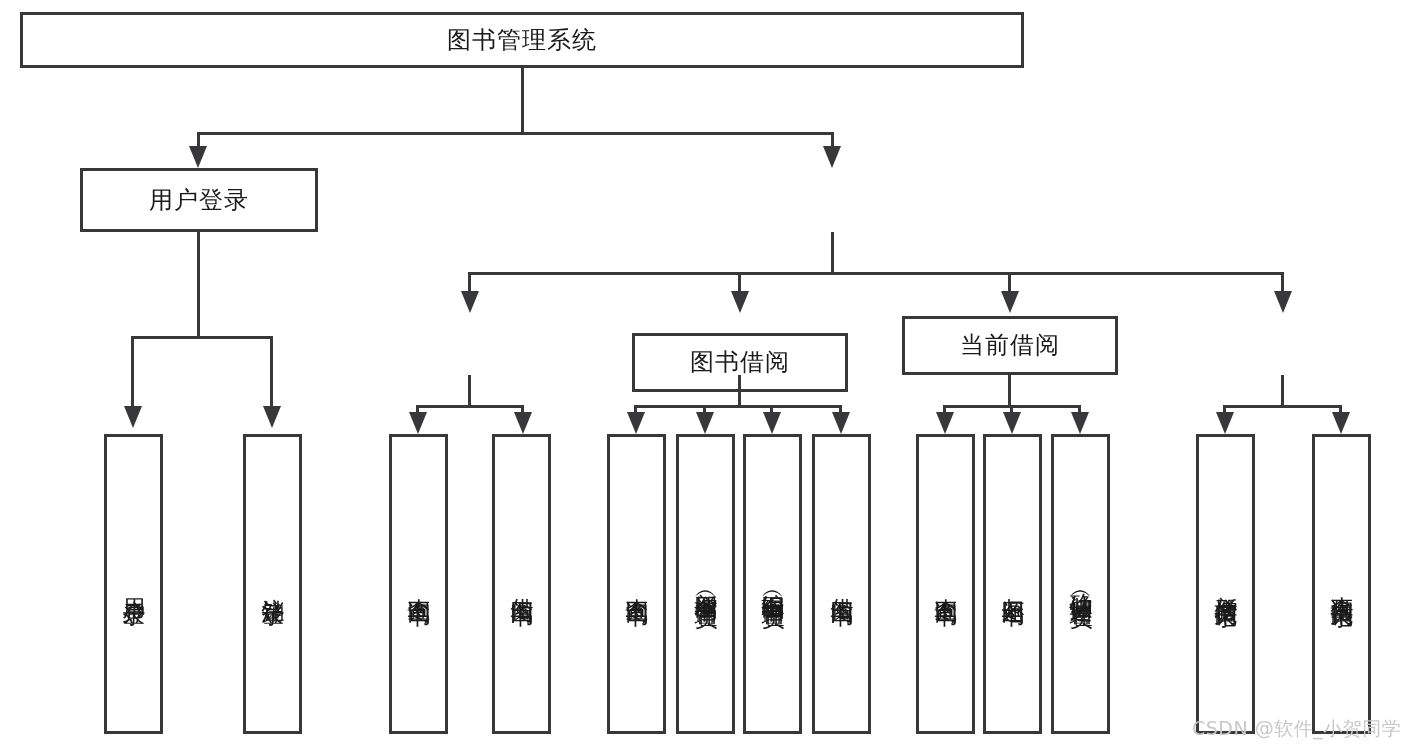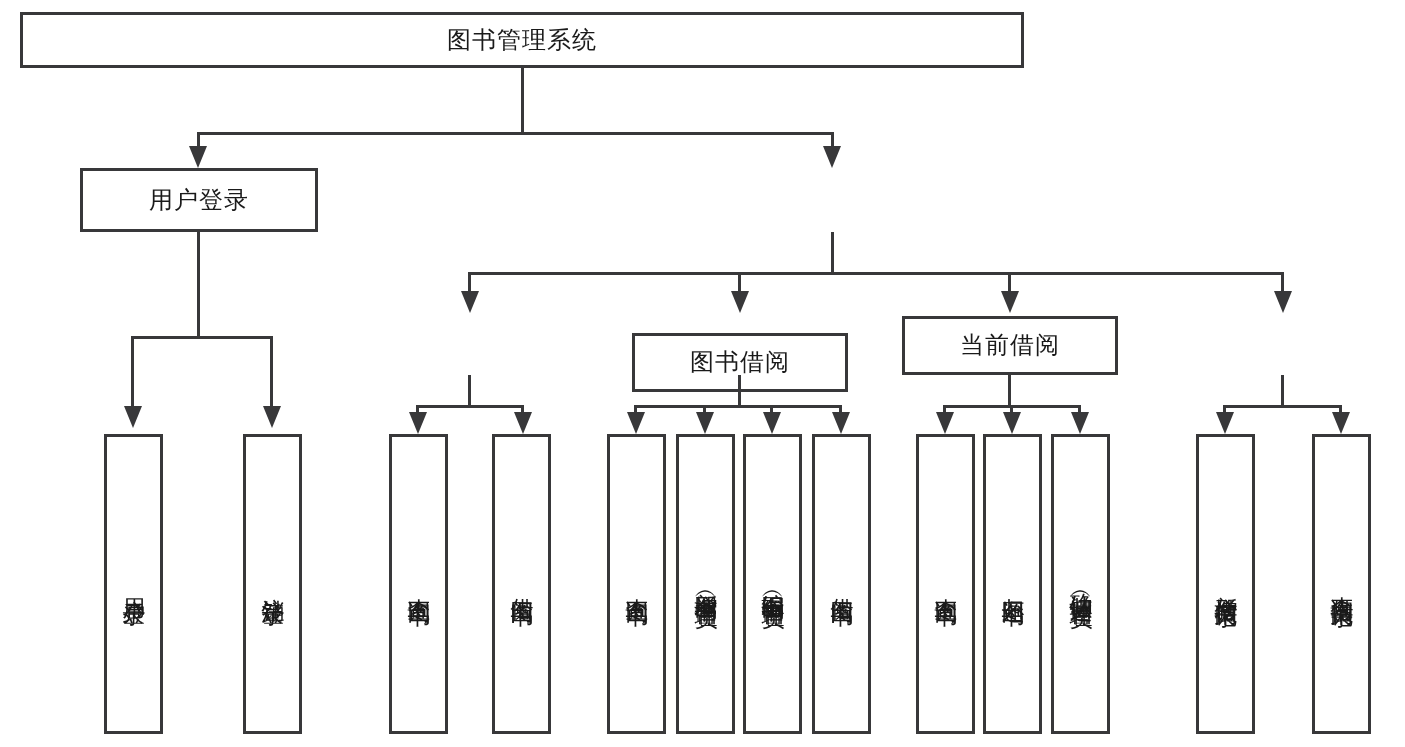--- a/index.html
+++ b/index.html
@@ -199,14 +199,15 @@
     <span class="vtext">确认归还（管理员）</span>
   </div>
 
   <div class="node vert" style="left:1196px; top:434px; width:59px; height:300px;">
     <span class="vtext">新增借阅记录</span>
   </div>
   <div class="node vert" style="left:1312px; top:434px; width:59px; height:300px;">
     <span class="vtext">查询借阅记录</span>
   </div>
 
+  <div class="watermark" style="left:1192px; top:716px;">CSDN @软件_小贺同学</div>
 
 </div>
 
 </body></html>

